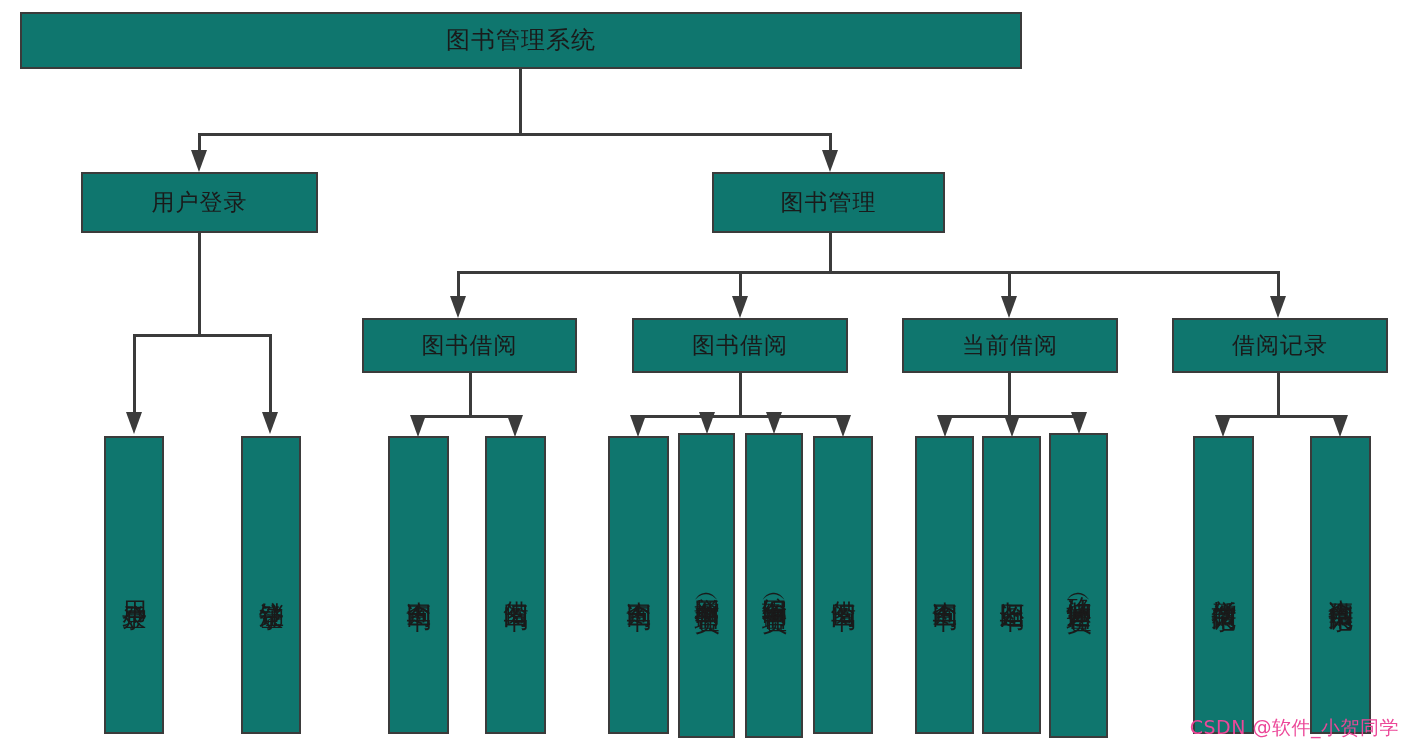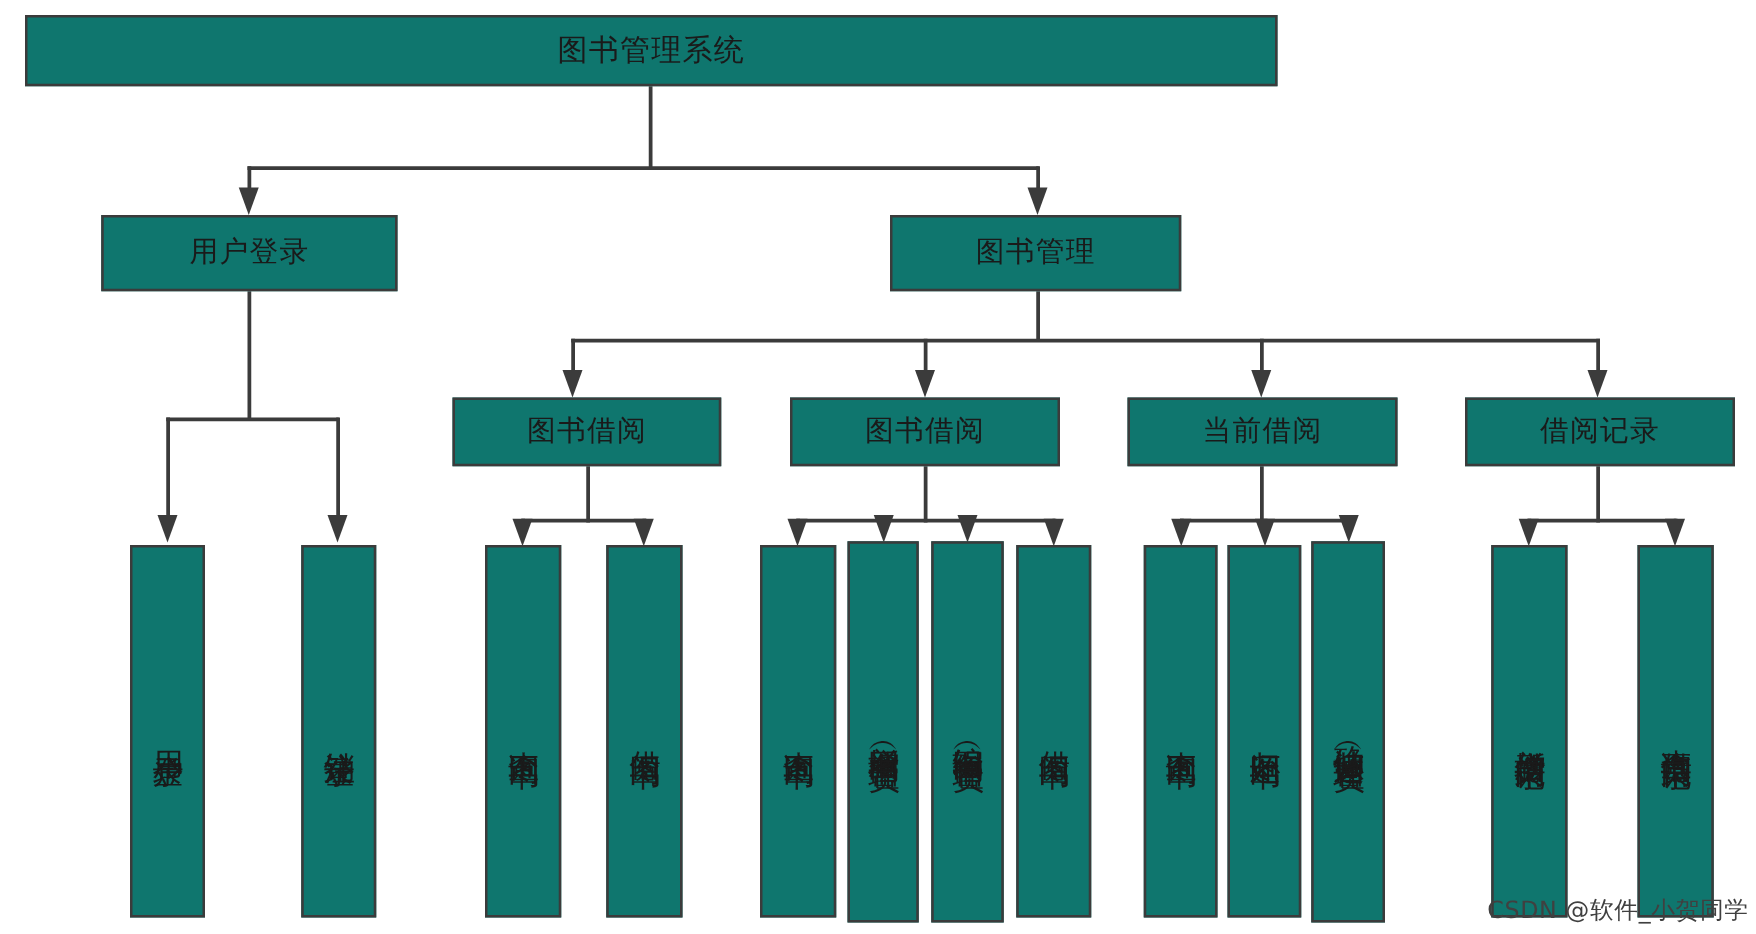--- a/index.html
+++ b/index.html
@@ -63,21 +63,21 @@
     border-left: 8px solid transparent;
     border-right: 8px solid transparent;
     border-top: 22px solid #3b3b3b;
     z-index: 2;
   }
   .watermark {
     position: absolute;
     right: 6px;
     bottom: 6px;
     font-size: 19px;
-    color: #404040;
+    color: #ec4899;
     letter-spacing: 0.5px;
     z-index: 5;
     white-space: nowrap;
   }
 </style>
 </head>
 <body>
 
 <div id="canvas">
 

